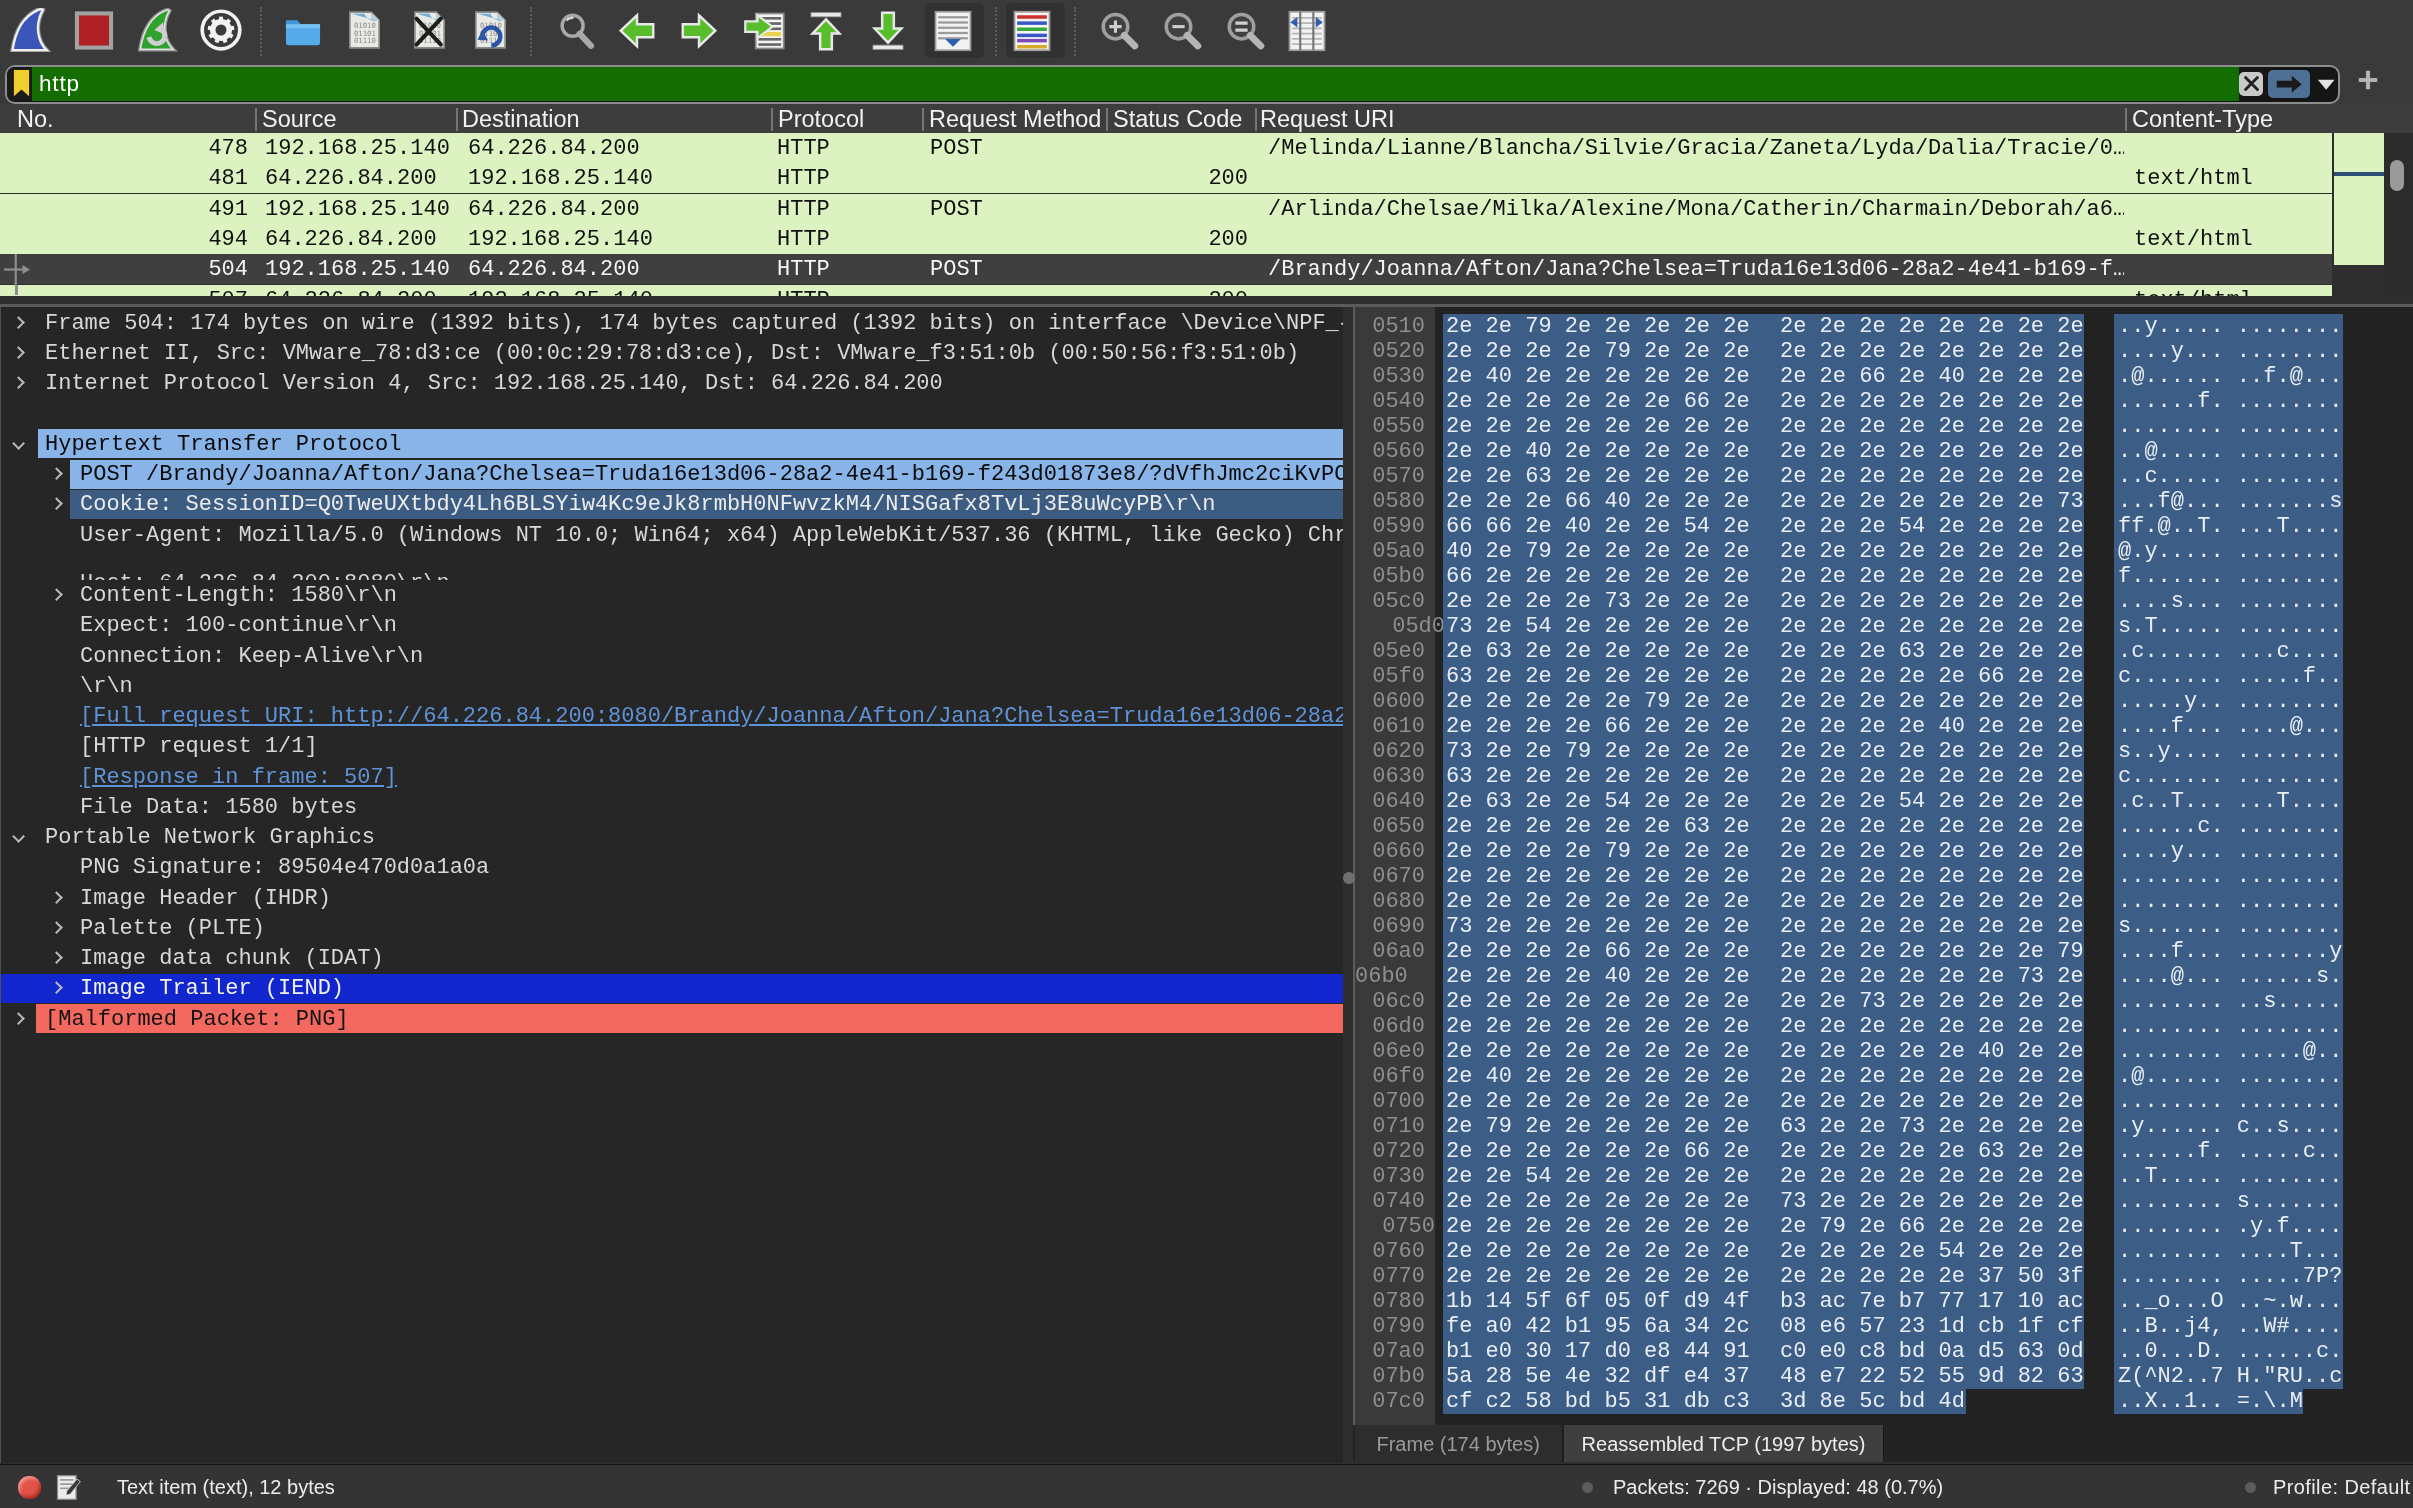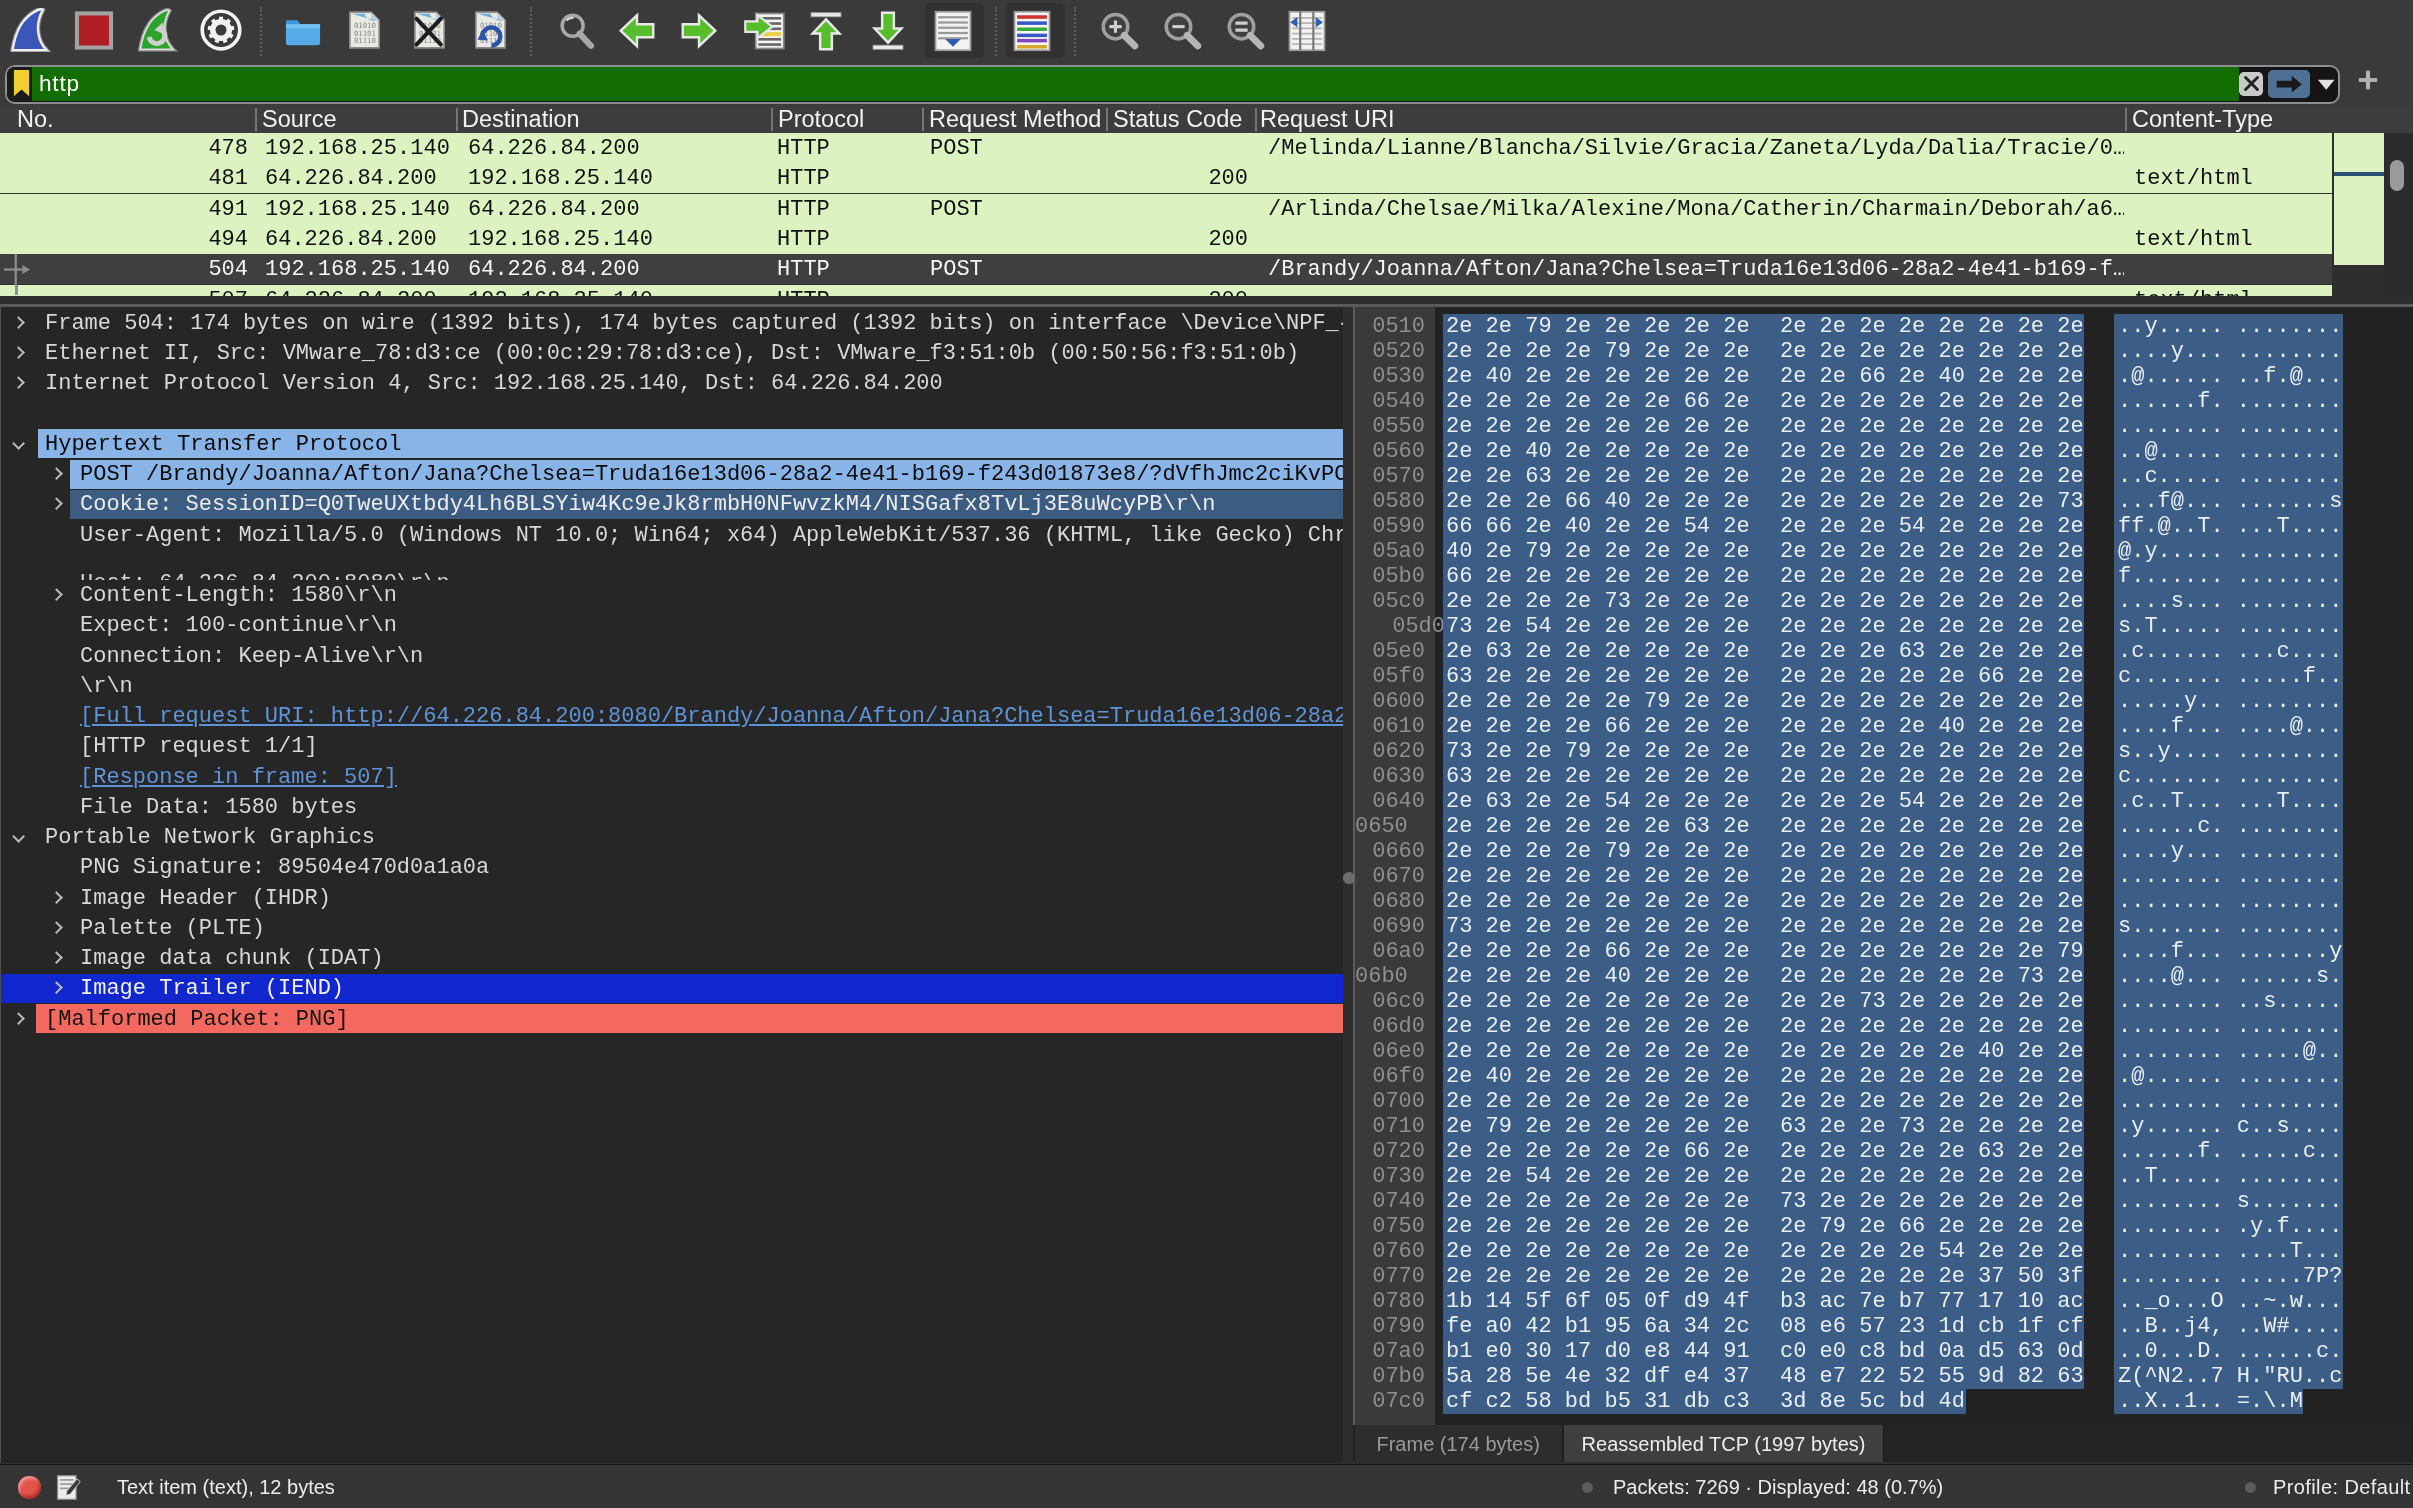--- a/index.html
+++ b/index.html
@@ -486,21 +486,21 @@
 <div class="xrow abs mono" style="left:91px;top:457px;color:#e9eef5">63 2e 2e 2e 2e 2e 2e 2e</div>
 <div class="xrow abs mono" style="left:425px;top:457px;color:#e9eef5">2e 2e 2e 2e 2e 2e 2e 2e</div>
 <div class="xrow abs" style="left:759px;top:457px;width:229px;background:#3c5e86"></div>
 <div class="xrow abs mono" style="left:763px;top:457px;color:#e9eef5">c....... ........</div>
 <div class="xrow abs mono" style="left:0;top:482px;width:80px;color:#8f8f8f;text-align:right;padding-right:10px">0640</div>
 <div class="xrow abs" style="left:88px;top:482px;width:641px;background:#3c5e86"></div>
 <div class="xrow abs mono" style="left:91px;top:482px;color:#e9eef5">2e 63 2e 2e 54 2e 2e 2e</div>
 <div class="xrow abs mono" style="left:425px;top:482px;color:#e9eef5">2e 2e 2e 54 2e 2e 2e 2e</div>
 <div class="xrow abs" style="left:759px;top:482px;width:229px;background:#3c5e86"></div>
 <div class="xrow abs mono" style="left:763px;top:482px;color:#e9eef5">.c..T... ...T....</div>
-<div class="xrow abs mono" style="left:0;top:507px;width:80px;color:#8f8f8f;text-align:left;padding-right:10px">0650</div>
+<div class="xrow abs mono" style="left:0;top:507px;width:80px;color:#8f8f8f;text-align:right;padding-right:10px">0650</div>
 <div class="xrow abs" style="left:88px;top:507px;width:641px;background:#3c5e86"></div>
 <div class="xrow abs mono" style="left:91px;top:507px;color:#e9eef5">2e 2e 2e 2e 2e 2e 63 2e</div>
 <div class="xrow abs mono" style="left:425px;top:507px;color:#e9eef5">2e 2e 2e 2e 2e 2e 2e 2e</div>
 <div class="xrow abs" style="left:759px;top:507px;width:229px;background:#3c5e86"></div>
 <div class="xrow abs mono" style="left:763px;top:507px;color:#e9eef5">......c. ........</div>
 <div class="xrow abs mono" style="left:0;top:532px;width:80px;color:#8f8f8f;text-align:right;padding-right:10px">0660</div>
 <div class="xrow abs" style="left:88px;top:532px;width:641px;background:#3c5e86"></div>
 <div class="xrow abs mono" style="left:91px;top:532px;color:#e9eef5">2e 2e 2e 2e 79 2e 2e 2e</div>
 <div class="xrow abs mono" style="left:425px;top:532px;color:#e9eef5">2e 2e 2e 2e 2e 2e 2e 2e</div>
 <div class="xrow abs" style="left:759px;top:532px;width:229px;background:#3c5e86"></div>
@@ -582,21 +582,21 @@
 <div class="xrow abs mono" style="left:91px;top:857px;color:#e9eef5">2e 2e 54 2e 2e 2e 2e 2e</div>
 <div class="xrow abs mono" style="left:425px;top:857px;color:#e9eef5">2e 2e 2e 2e 2e 2e 2e 2e</div>
 <div class="xrow abs" style="left:759px;top:857px;width:229px;background:#3c5e86"></div>
 <div class="xrow abs mono" style="left:763px;top:857px;color:#e9eef5">..T..... ........</div>
 <div class="xrow abs mono" style="left:0;top:882px;width:80px;color:#8f8f8f;text-align:right;padding-right:10px">0740</div>
 <div class="xrow abs" style="left:88px;top:882px;width:641px;background:#3c5e86"></div>
 <div class="xrow abs mono" style="left:91px;top:882px;color:#e9eef5">2e 2e 2e 2e 2e 2e 2e 2e</div>
 <div class="xrow abs mono" style="left:425px;top:882px;color:#e9eef5">73 2e 2e 2e 2e 2e 2e 2e</div>
 <div class="xrow abs" style="left:759px;top:882px;width:229px;background:#3c5e86"></div>
 <div class="xrow abs mono" style="left:763px;top:882px;color:#e9eef5">........ s.......</div>
-<div class="xrow abs mono" style="left:0;top:907px;width:80px;color:#8f8f8f;text-align:right;padding-right:10px">0750</div>
+<div class="xrow abs mono" style="left:0;top:907px;width:80px;color:#8f8f8f;text-align:right;">0750</div>
 <div class="xrow abs" style="left:88px;top:907px;width:641px;background:#3c5e86"></div>
 <div class="xrow abs mono" style="left:91px;top:907px;color:#e9eef5">2e 2e 2e 2e 2e 2e 2e 2e</div>
 <div class="xrow abs mono" style="left:425px;top:907px;color:#e9eef5">2e 79 2e 66 2e 2e 2e 2e</div>
 <div class="xrow abs" style="left:759px;top:907px;width:229px;background:#3c5e86"></div>
 <div class="xrow abs mono" style="left:763px;top:907px;color:#e9eef5">........ .y.f....</div>
 <div class="xrow abs mono" style="left:0;top:932px;width:80px;color:#8f8f8f;text-align:right;padding-right:10px">0760</div>
 <div class="xrow abs" style="left:88px;top:932px;width:641px;background:#3c5e86"></div>
 <div class="xrow abs mono" style="left:91px;top:932px;color:#e9eef5">2e 2e 2e 2e 2e 2e 2e 2e</div>
 <div class="xrow abs mono" style="left:425px;top:932px;color:#e9eef5">2e 2e 2e 2e 54 2e 2e 2e</div>
 <div class="xrow abs" style="left:759px;top:932px;width:229px;background:#3c5e86"></div>

